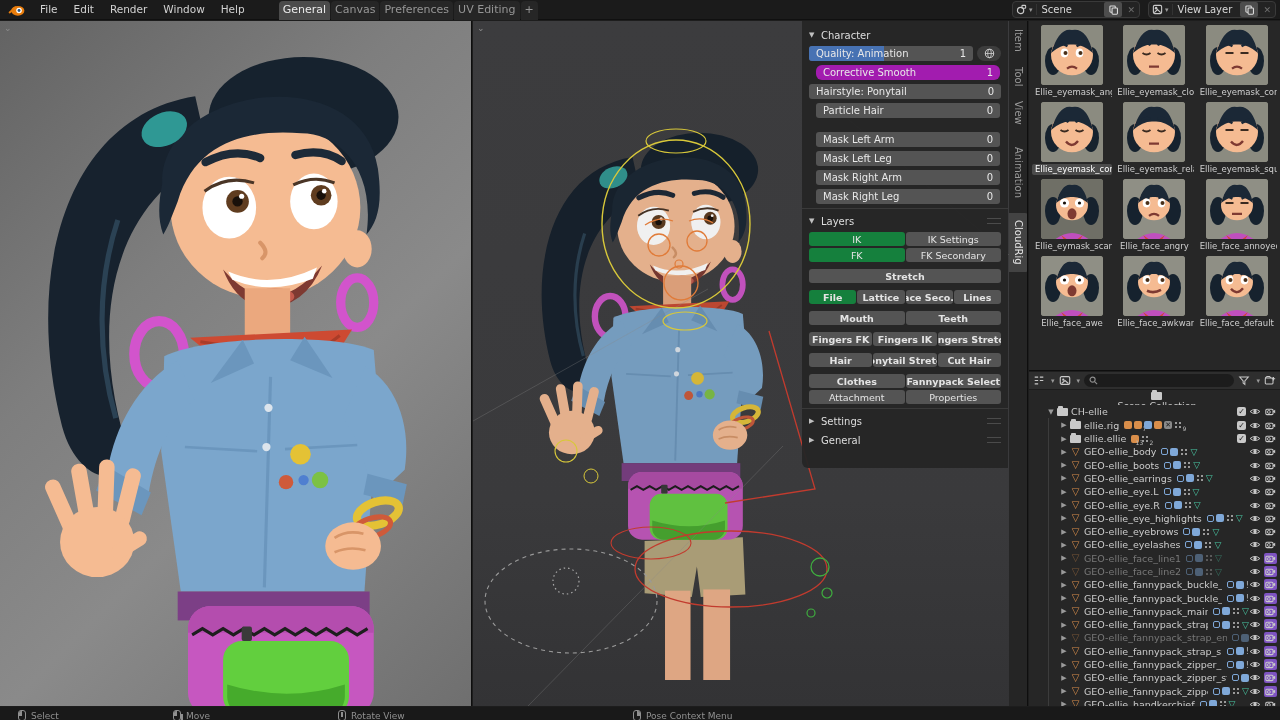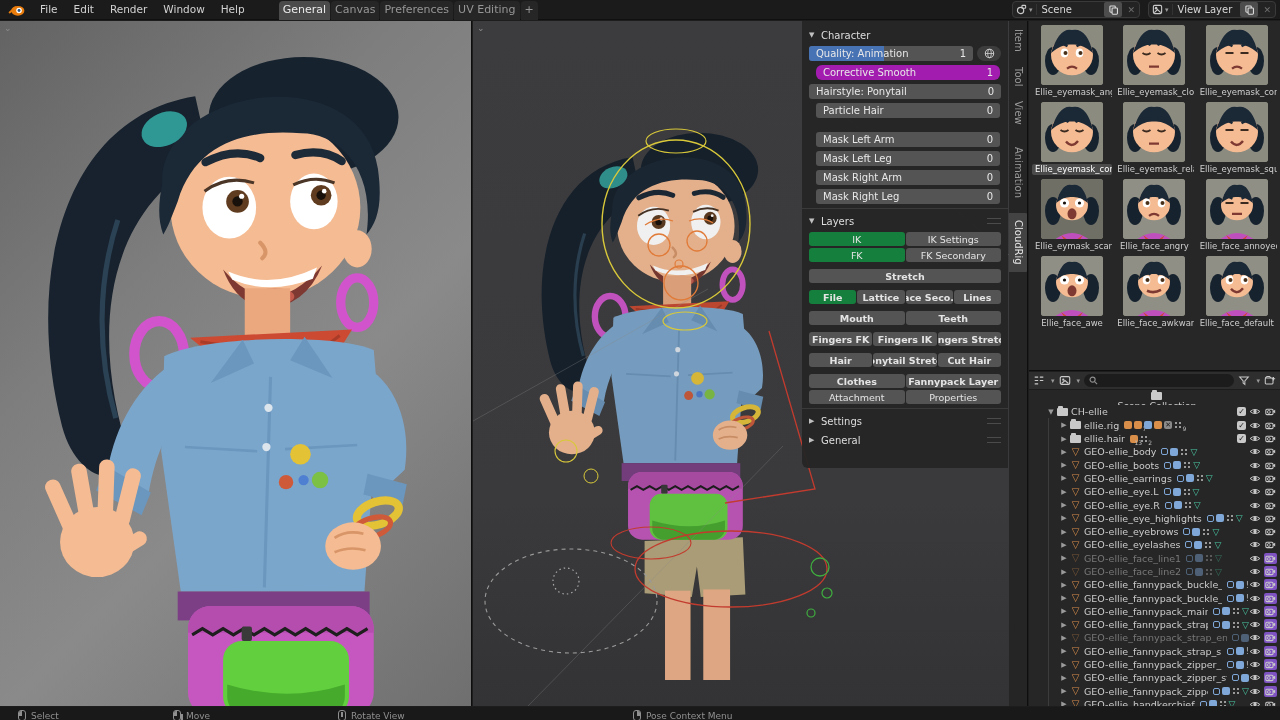--- a/index.html
+++ b/index.html
@@ -407,21 +407,21 @@
             <div class="lbtn">Fingers IK</div>
             <div class="lbtn">Fingers Stretch</div>
           </div>
           <div class="lrow group-gap">
             <div class="lbtn">Hair</div>
             <div class="lbtn">Ponytail Stretch</div>
             <div class="lbtn">Cut Hair</div>
           </div>
           <div class="lrow group-gap">
             <div class="lbtn">Clothes</div>
-            <div class="lbtn">Fannypack Layer</div>
+            <div class="lbtn">Fannypack Select</div>
           </div>
           <div class="lrow">
             <div class="lbtn">Attachment</div>
             <div class="lbtn">Properties</div>
           </div>
         </div>
       <hr class="sec-rule">
       <div class="sec-head">
         <span class="tri">▶</span>
         <span>Settings</span>
@@ -726,21 +726,21 @@
                 <circle cx="4.2" cy="5.5" r="1.6" fill="none" stroke="#c9c9c9" stroke-width="1"></circle>
               </svg>
       </span>
     </span>
   </div>
         <div class="ol-row" style="padding-left: 30px;">
     <span class="ol-exp">▶</span>
     <span class="ol-icn">
             <span class="col-glyph" style="opacity: 1;"></span>
           </span>
-    <span class="ol-name">ellie.hair</span>
+    <span class="ol-name">ellie.ellie</span>
     <span class="ol-badges">
             <span class="chip c-or sub" data-n="13"></span>
             <span class="chip c-gr sub" data-n="2"></span>
           </span>
     <span class="ol-right">
       <span class="check" style="display: inline-block;">✓</span>
       <svg class="mini-ic eye" viewBox="0 0 16 12" style="display: block;">
               <path d="M1.5 6 Q8 0.5 14.5 6 Q8 11.5 1.5 6 Z" fill="none" stroke="#c9c9c9" stroke-width="1.3"></path>
               <circle cx="8" cy="6" r="2.2" fill="#c9c9c9"></circle>
             </svg>

